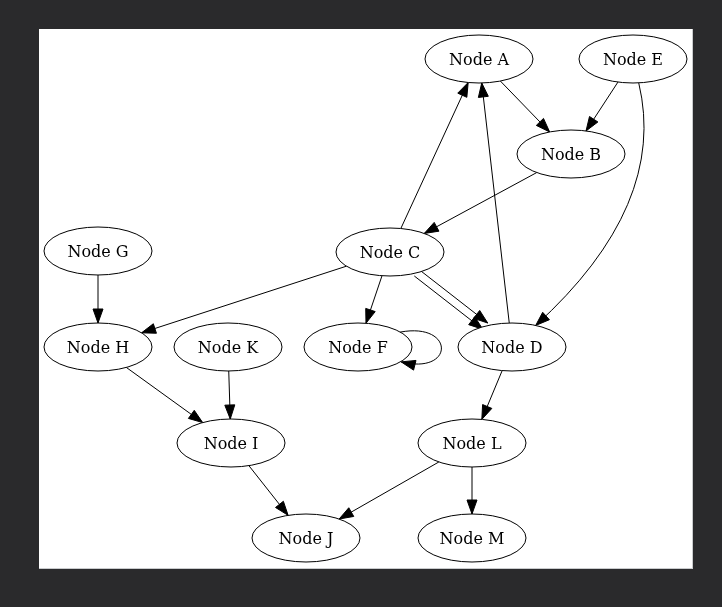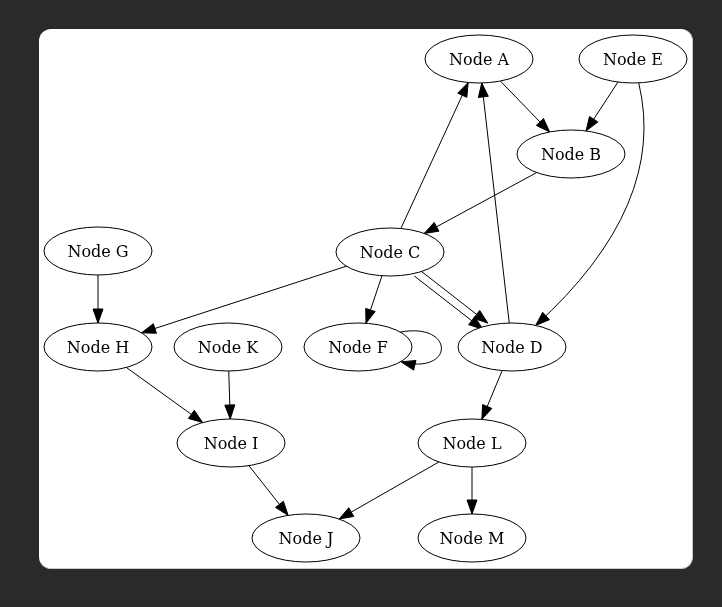--- a/index.html
+++ b/index.html
@@ -17,21 +17,20 @@
   }
   .canvas {
     position: absolute;
     left: 39px;
     top: 29px;
     width: 653px;
     height: 539px;
     background: #ffffff;
     border-right: 1px solid #c9cbcd;
     border-bottom: 1px solid #c9cbcd;
-    border-radius: 12px;
   }
   .canvas svg {
     position: absolute;
     left: 0;
     top: 0;
     width: 653px;
     height: 539px;
     display: block;
   }
   .node-label {

